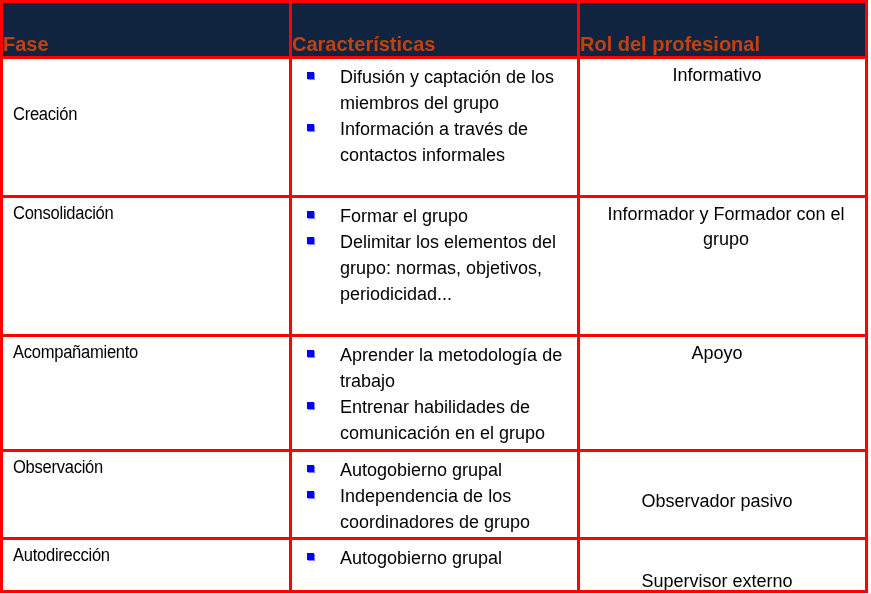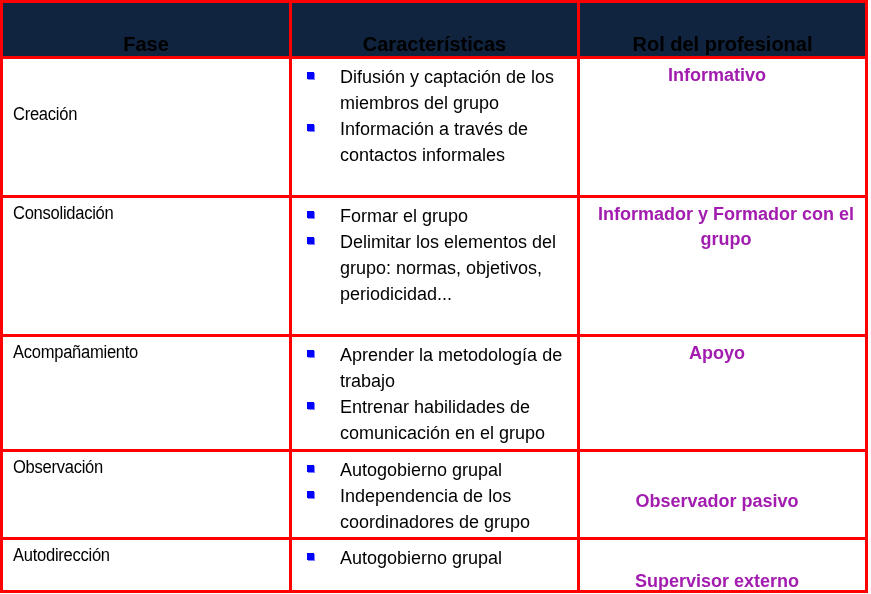--- a/index.html
+++ b/index.html
@@ -35,24 +35,23 @@
       top: 3px;
       width: 862px;
       height: 53px;
       background: #10243f;
     }
     .cell {
       position: absolute;
       box-sizing: border-box;
     }
     .head-cell {
-      color: #000000;
+      color: #c2410c;
       font-weight: bold;
       font-size: 20px;
-      text-align: center;
       line-height: 24px;
       padding-top: 29px;
     }
     .fase-cell {
       font-family: "Liberation Sans", sans-serif;
       font-size: 18px;
       color: #000000;
       padding-left: 10px;
       padding-top: 4px;
       line-height: 22px;
@@ -79,27 +78,26 @@
       position: absolute;
       left: 15px;
       top: 8px;
       width: 7px;
       height: 7px;
       background: #0000ff;
       box-shadow: 1px 1px 0 #8080ff;
     }
     .rol-cell {
       font-size: 18px;
-      color: #a21caf;
+      color: #000000;
       text-align: center;
       padding-top: 4px;
       line-height: 25px;
       padding-left: 6px;
       padding-right: 17px;
-      font-weight: bold;
     }
   </style>
 </head>
 <body>
 
 <div class="grid">
 
   <div class="header-bg"></div>
 
   <div class="cell head-cell" style="left:3px; top:3px; width:286px; height:53px;">

